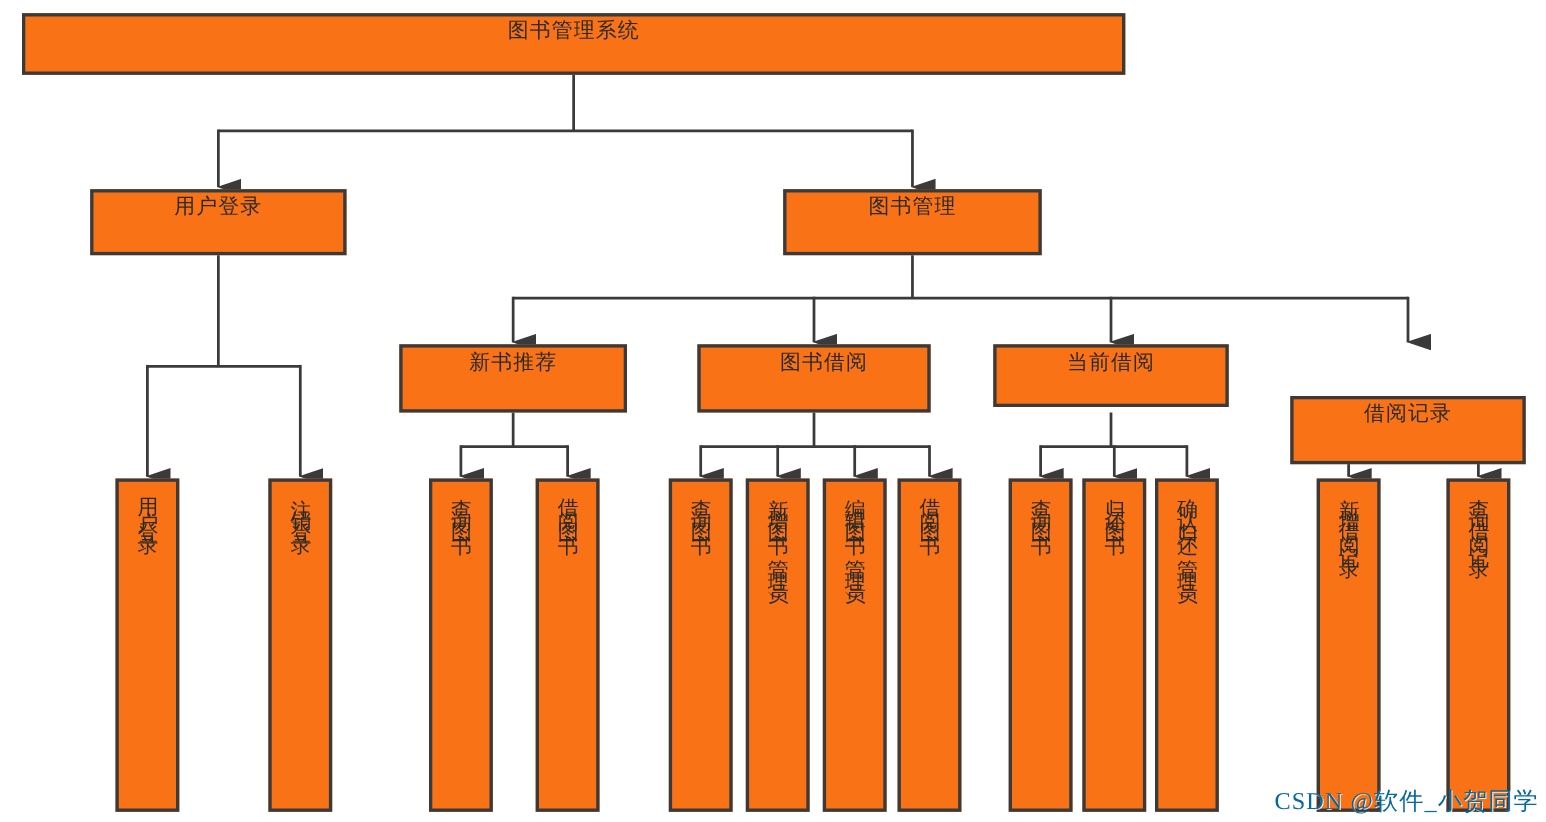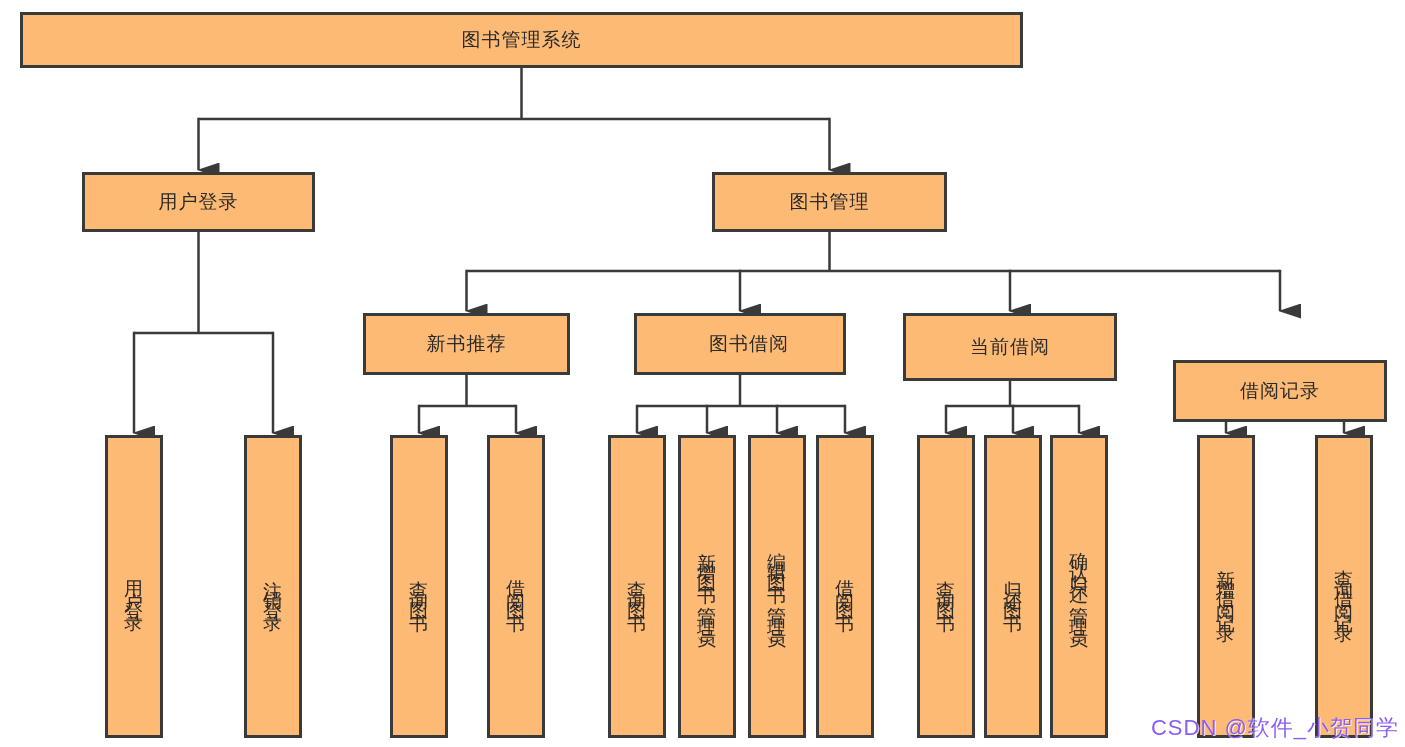--- a/index.html
+++ b/index.html
@@ -13,24 +13,24 @@
   }
   #wires {
     position: absolute;
     left: 0; top: 0;
     width: 1405px; height: 747px;
     pointer-events: none;
   }
   .node {
     position: absolute;
     box-sizing: border-box;
-    background: #fdba74;
+    background: #f97316;
     border: 3px solid #3a3a3a;
     display: flex;
-    align-items: center;
+    align-items: flex-start;
     justify-content: center;
     color: #2a2a2a;
   }
   .hnode {
     font-size: 19px;
     letter-spacing: 1px;
   }
   .leaf { width: 58px; top: 435px; height: 303px; }
   .vtext {
     writing-mode: vertical-rl;
@@ -39,24 +39,25 @@
     font-size: 19px;
     line-height: 1;
     letter-spacing: 11px;
     color: #2a2a2a;
   }
   .watermark {
     position: absolute;
     right: 6px;
     bottom: 4px;
     font-size: 22px;
-    color: #8b5cf6;
+    color: #0369a1;
     text-shadow: 1px 1px 0 rgba(255,255,255,0.8);
     letter-spacing: 1px;
     z-index: 5;
+    font-family: Liberation Serif, serif;
   }
 </style>
 </head>
 <body>
 
 <div id="canvas">
 
   <svg id="wires" viewBox="0 0 1405 747" xmlns="http://www.w3.org/2000/svg">
     <defs>
       <marker id="arrow" markerWidth="6" markerHeight="9" refX="3" refY="8.4" orient="auto" markerUnits="strokeWidth">
@@ -117,21 +118,21 @@
   <div class="node hnode" style="left:363px; top:313px; width:207px; height:62px;">
     <span>新书推荐</span>
   </div>
 
   <div class="node hnode" style="left:712px; top:172px; width:235px; height:60px;">
     <span>图书管理</span>
   </div>
   <div class="node hnode" style="left:634px; top:313px; width:212px; height:62px;padding-left:18px;">
     <span>图书借阅</span>
   </div>
-  <div class="node hnode" style="left:903px; top:313px; width:214px; height:68px;">
+  <div class="node hnode" style="left:903px; top:313px; width:214px; height:57px;">
     <span>当前借阅</span>
   </div>
   <div class="node hnode" style="left:1173px; top:313px; width:214px; height:62px;margin-top:47px;">
     <span>借阅记录</span>
   </div>
 
   <div class="node leaf" style="left:105px;">
     <span class="vtext">用户登录</span>
   </div>
   <div class="node leaf" style="left:244px;">

